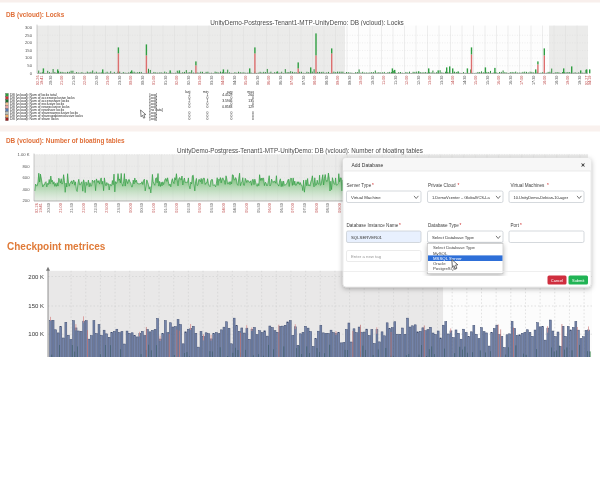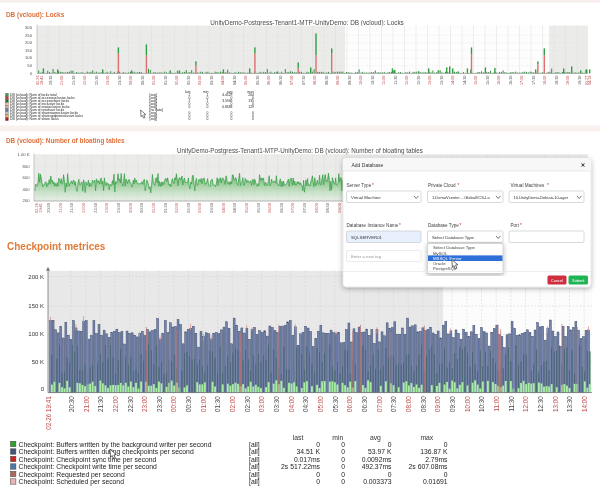--- a/index.html
+++ b/index.html
@@ -1,15 +1,15 @@
 <!DOCTYPE html>
 <html><head><meta charset="utf-8"><title>Dashboard</title>
 <style>
 html,body{margin:0;padding:0;background:#fff;font-family:"Liberation Sans",sans-serif;}
-#wrap{width:600px;height:500px;overflow:hidden;position:relative;filter:blur(0.35px);}
+#wrap{width:600px;height:357px;overflow:hidden;position:relative;filter:blur(0.35px);}
 </style></head>
 <body>
 <div id="wrap"><svg xmlns="http://www.w3.org/2000/svg" width="600" height="500" viewBox="0 0 600 500" font-family="Liberation Sans, sans-serif">
 <rect x="0.00" y="0.00" width="600.00" height="500.00" fill="#ffffff"></rect>
 <rect x="0.00" y="0.00" width="600.00" height="2.50" fill="#f8efec"></rect>
 <text x="6.00" y="17.00" font-size="6.4" fill="#e0703a" font-weight="bold">DB (vcloud): Locks</text>
 <text x="307.00" y="24.80" font-size="6.4" fill="#4a4a4a" text-anchor="middle">UnityDemo-Postgress-Tenant1-MTP-UnityDemo: DB (vcloud): Locks</text>
 <rect x="37.00" y="25.60" width="308.00" height="47.80" fill="#ebebea"></rect>
 <rect x="345.00" y="25.60" width="204.00" height="47.80" fill="#fdfdfd"></rect>
 <rect x="549.00" y="25.60" width="39.00" height="47.80" fill="#ebebea"></rect>

